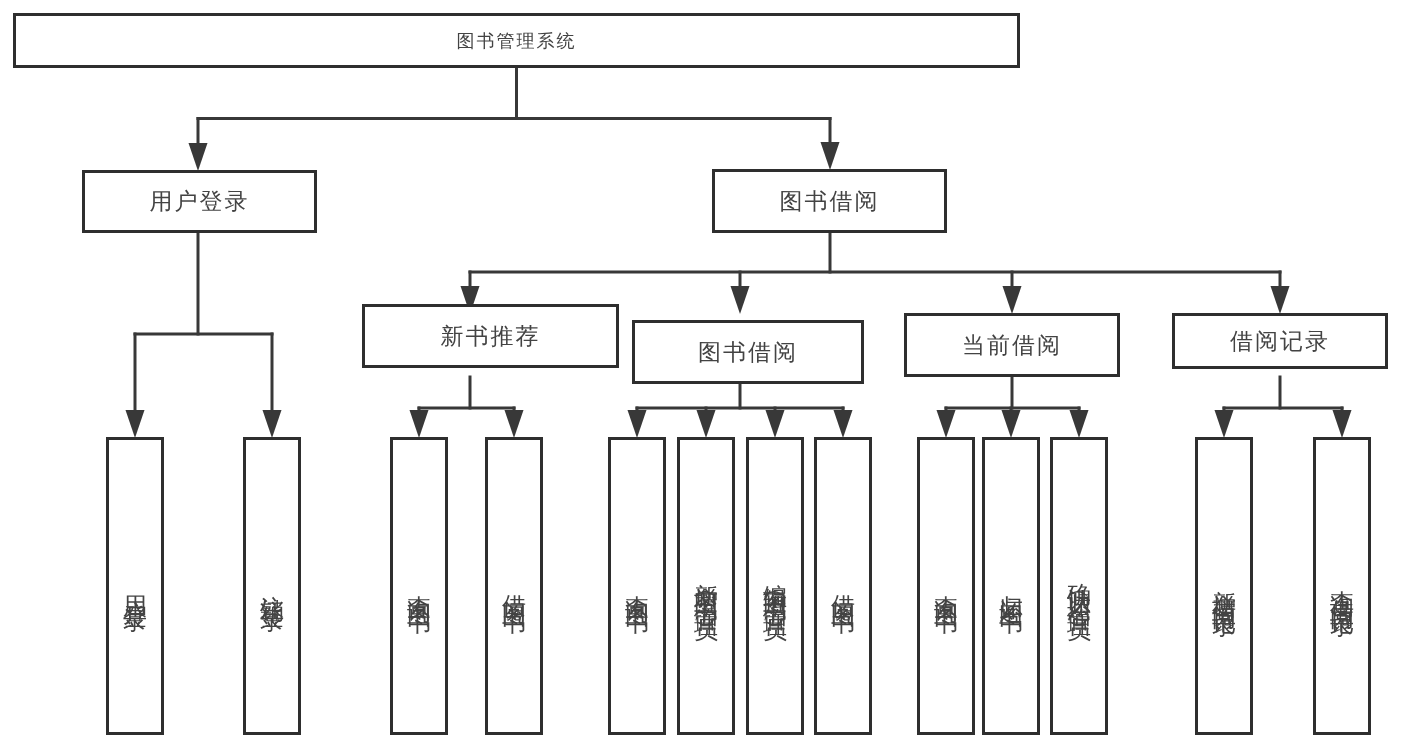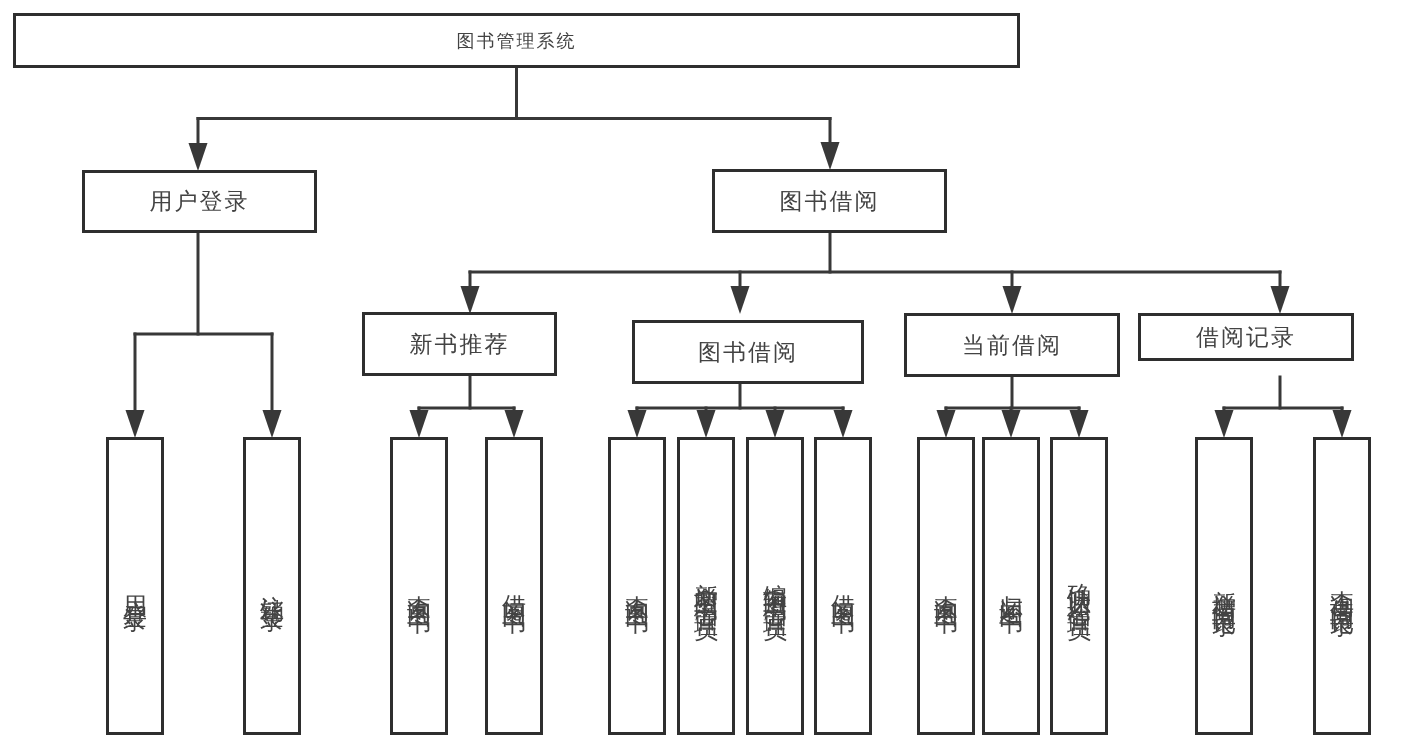--- a/index.html
+++ b/index.html
@@ -135,24 +135,24 @@
       <path d="M1214.5,410 H1233.5 L1224,438 Z"></path>
       <path d="M1332.5,410 H1351.5 L1342,438 Z"></path>
     </g>
   </svg>
 
   <div class="node root-node" style="left:13px; top:13px; width:1007px; height:55px;">图书管理系统</div>
 
   <div class="node h-node" style="left:82px; top:170px; width:235px; height:63px;">用户登录</div>
   <div class="node h-node" style="left:712px; top:169px; width:235px; height:64px;">图书借阅</div>
 
-  <div class="node h-node" style="left:362px; top:312px; width:195px; height:64px;text-align:center;">新书推荐</div>
+  <div class="node h-node" style="left:362px; top:304px; width:257px; height:64px;text-align:center;">新书推荐</div>
   <div class="node h-node" style="left:632px; top:320px; width:232px; height:64px;">图书借阅</div>
   <div class="node h-node" style="left:904px; top:313px; width:216px; height:64px;">当前借阅</div>
-  <div class="node h-node" style="left:1138px; top:313px; width:216px; height:48px;">借阅记录</div>
+  <div class="node h-node" style="left:1172px; top:313px; width:216px; height:56px;">借阅记录</div>
 
   <div class="node v-node" style="left:106px; top:437px; width:58px; height:298px;">用户登录</div>
   <div class="node v-node" style="left:243px; top:437px; width:58px; height:298px;">注销登录</div>
 
   <div class="node v-node" style="left:390px; top:437px; width:58px; height:298px;">查询图书</div>
   <div class="node v-node" style="left:485px; top:437px; width:58px; height:298px;">借阅图书</div>
 
   <div class="node v-node" style="left:608px; top:437px; width:58px; height:298px;">查询图书</div>
   <div class="node v-node" style="left:677px; top:437px; width:58px; height:298px;">新增图书（管理员）</div>
   <div class="node v-node" style="left:746px; top:437px; width:58px; height:298px;">编辑图书（管理员）</div>

